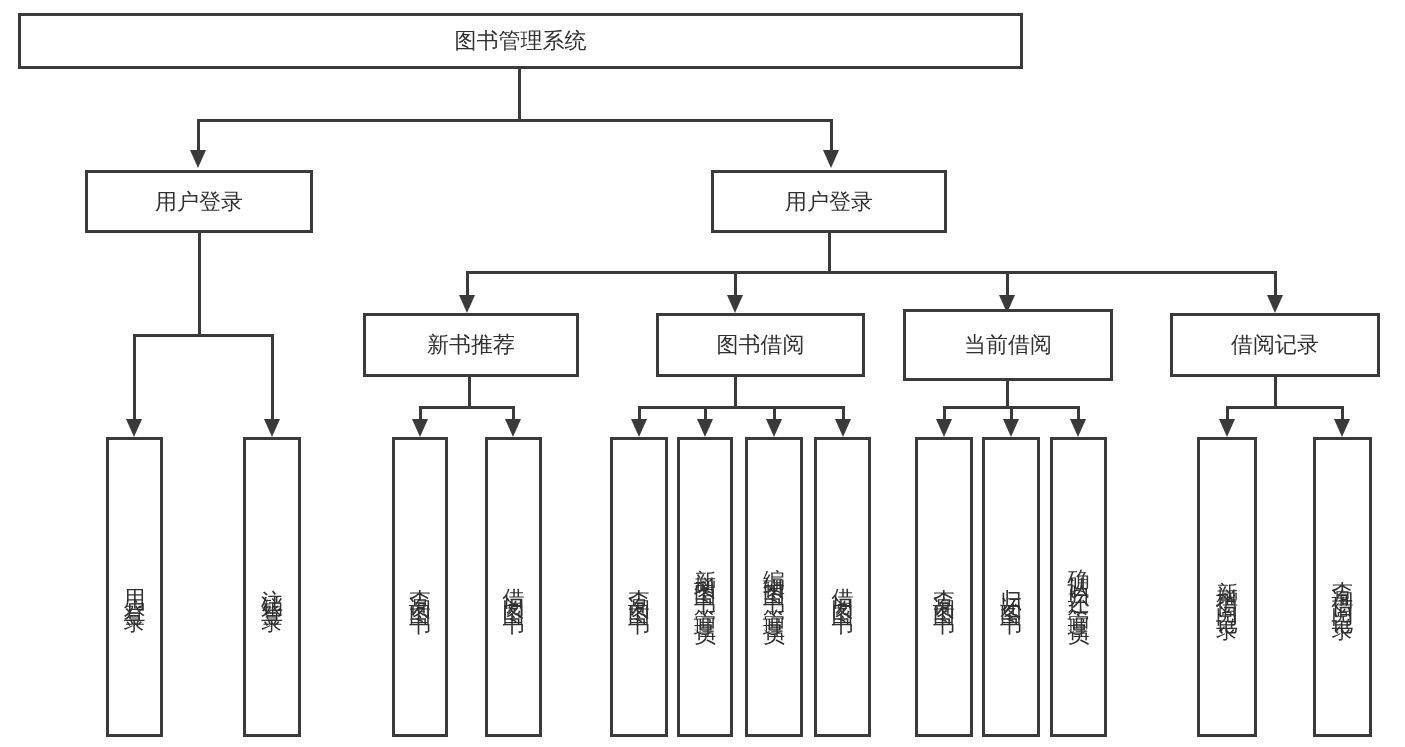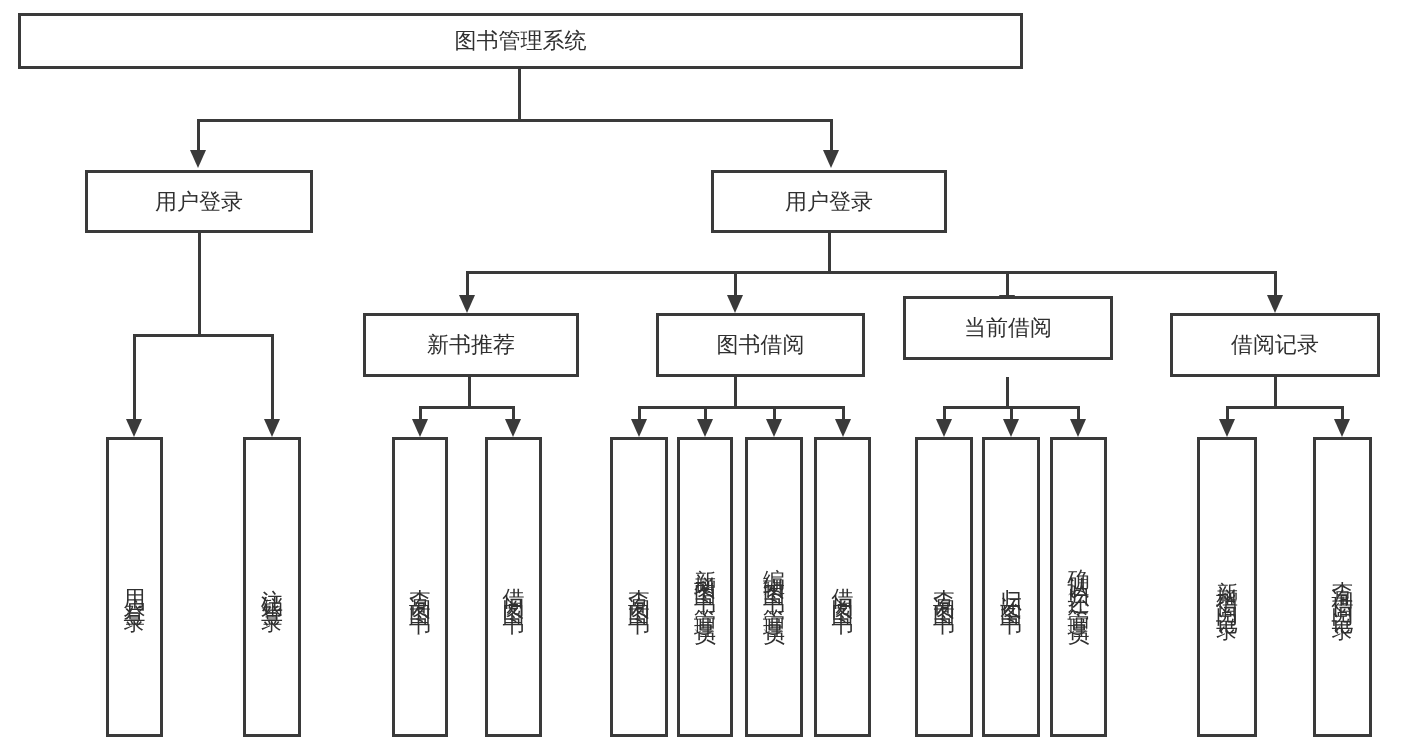--- a/index.html
+++ b/index.html
@@ -125,21 +125,21 @@
   <div class="box" style="left:711px;top:170px;width:236px;height:63px">
     <span class="label">用户登录</span>
   </div>
 
   <div class="box" style="left:363px;top:313px;width:216px;height:64px">
     <span class="label">新书推荐</span>
   </div>
   <div class="box" style="left:656px;top:313px;width:209px;height:64px">
     <span class="label">图书借阅</span>
   </div>
-  <div class="box" style="left:903px;top:296px;width:210px;height:64px">
+  <div class="box" style="left:903px;top:309px;width:210px;height:72px">
     <span class="label">当前借阅</span>
   </div>
   <div class="box" style="left:1170px;top:313px;width:210px;height:64px">
     <span class="label">借阅记录</span>
   </div>
 
   <div class="box vbox" style="left:106px;top:437px;width:57px;height:300px">
     <span class="label">用户登录</span>
   </div>
   <div class="box vbox" style="left:243px;top:437px;width:58px;height:300px">

